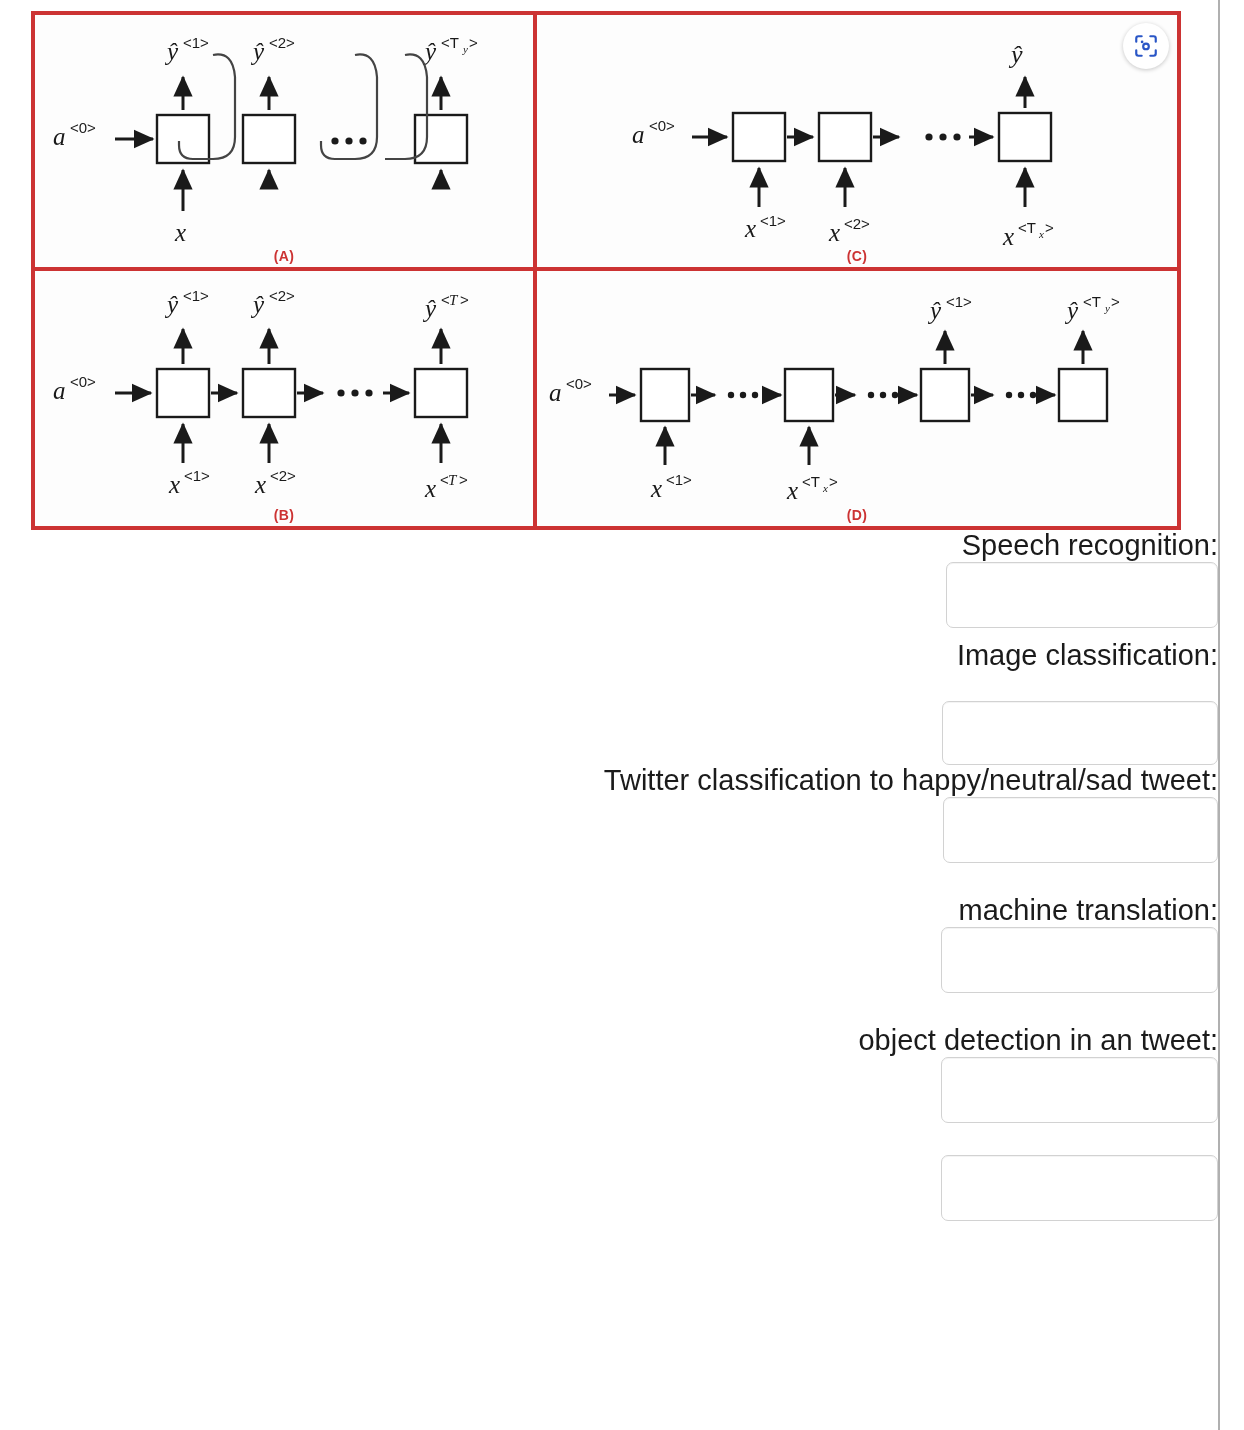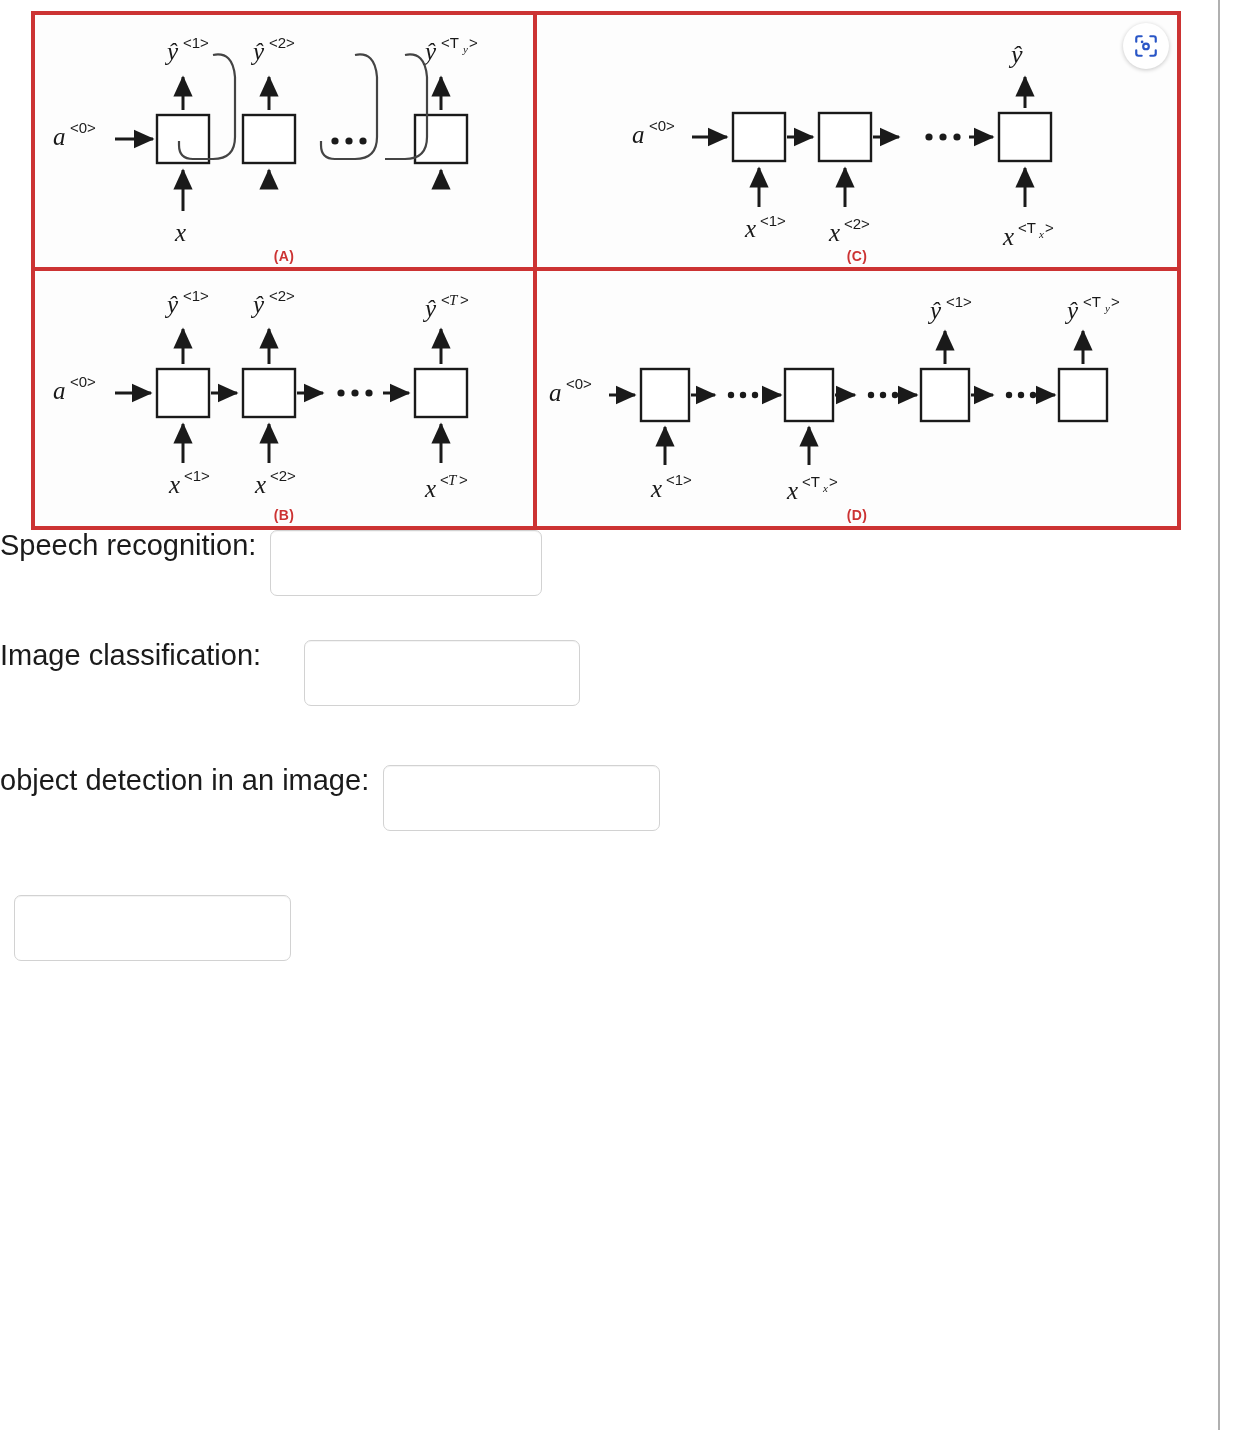--- a/index.html
+++ b/index.html
@@ -75,21 +75,22 @@
   }
 
   
   .questions {
     position: absolute;
     left: 0; top: 530px;
     width: 1218px;
   }
   .q-row {
     display: flex;
-    align-items: flex-start;
+    align-items: flex-end;
+    flex-direction: column;
   }
   .q-label {
     font-size: 29px;
     color: #1b1b1b;
     font-family: "Liberation Sans", sans-serif;
     white-space: nowrap;
     line-height: 1.1;
   }
   .q-input {
     margin-left: 14px;
@@ -320,24 +321,32 @@
     <span class="q-label">Speech recognition:</span>
     <input class="q-input" style="width: 272px;" type="text" placeholder="">
   </div>
 
 
   <div class="q-row" style="height:125px;gap:29px;">
     <span class="q-label">Image classification:</span>
     <input class="q-input" style="width: 276px;" type="text" placeholder="">
   </div>
 
-
-
   <div class="q-row" style="height:130px;">
-    <span class="q-label">object detection in an image:</span>
+    <span class="q-label">Twitter classification to happy/neutral/sad tweet:</span>
+    <input class="q-input" style="width: 275px;" type="text" placeholder="">
+  </div>
+
+  <div class="q-row" style="height:130px;">
+    <span class="q-label">machine translation:</span>
+    <input class="q-input" style="width: 277px;" type="text" placeholder="">
+  </div>
+
+  <div class="q-row" style="height:130px;">
+    <span class="q-label">object detection in an tweet:</span>
     <input class="q-input" style="width: 277px;" type="text" placeholder="">
   </div>
 
   <div class="q-row" style="height:130px;">
     <input class="q-input" style="width: 277px;" type="text" placeholder="">
   </div>
 
 </div>
 
 <div class="scroll-track"></div>

